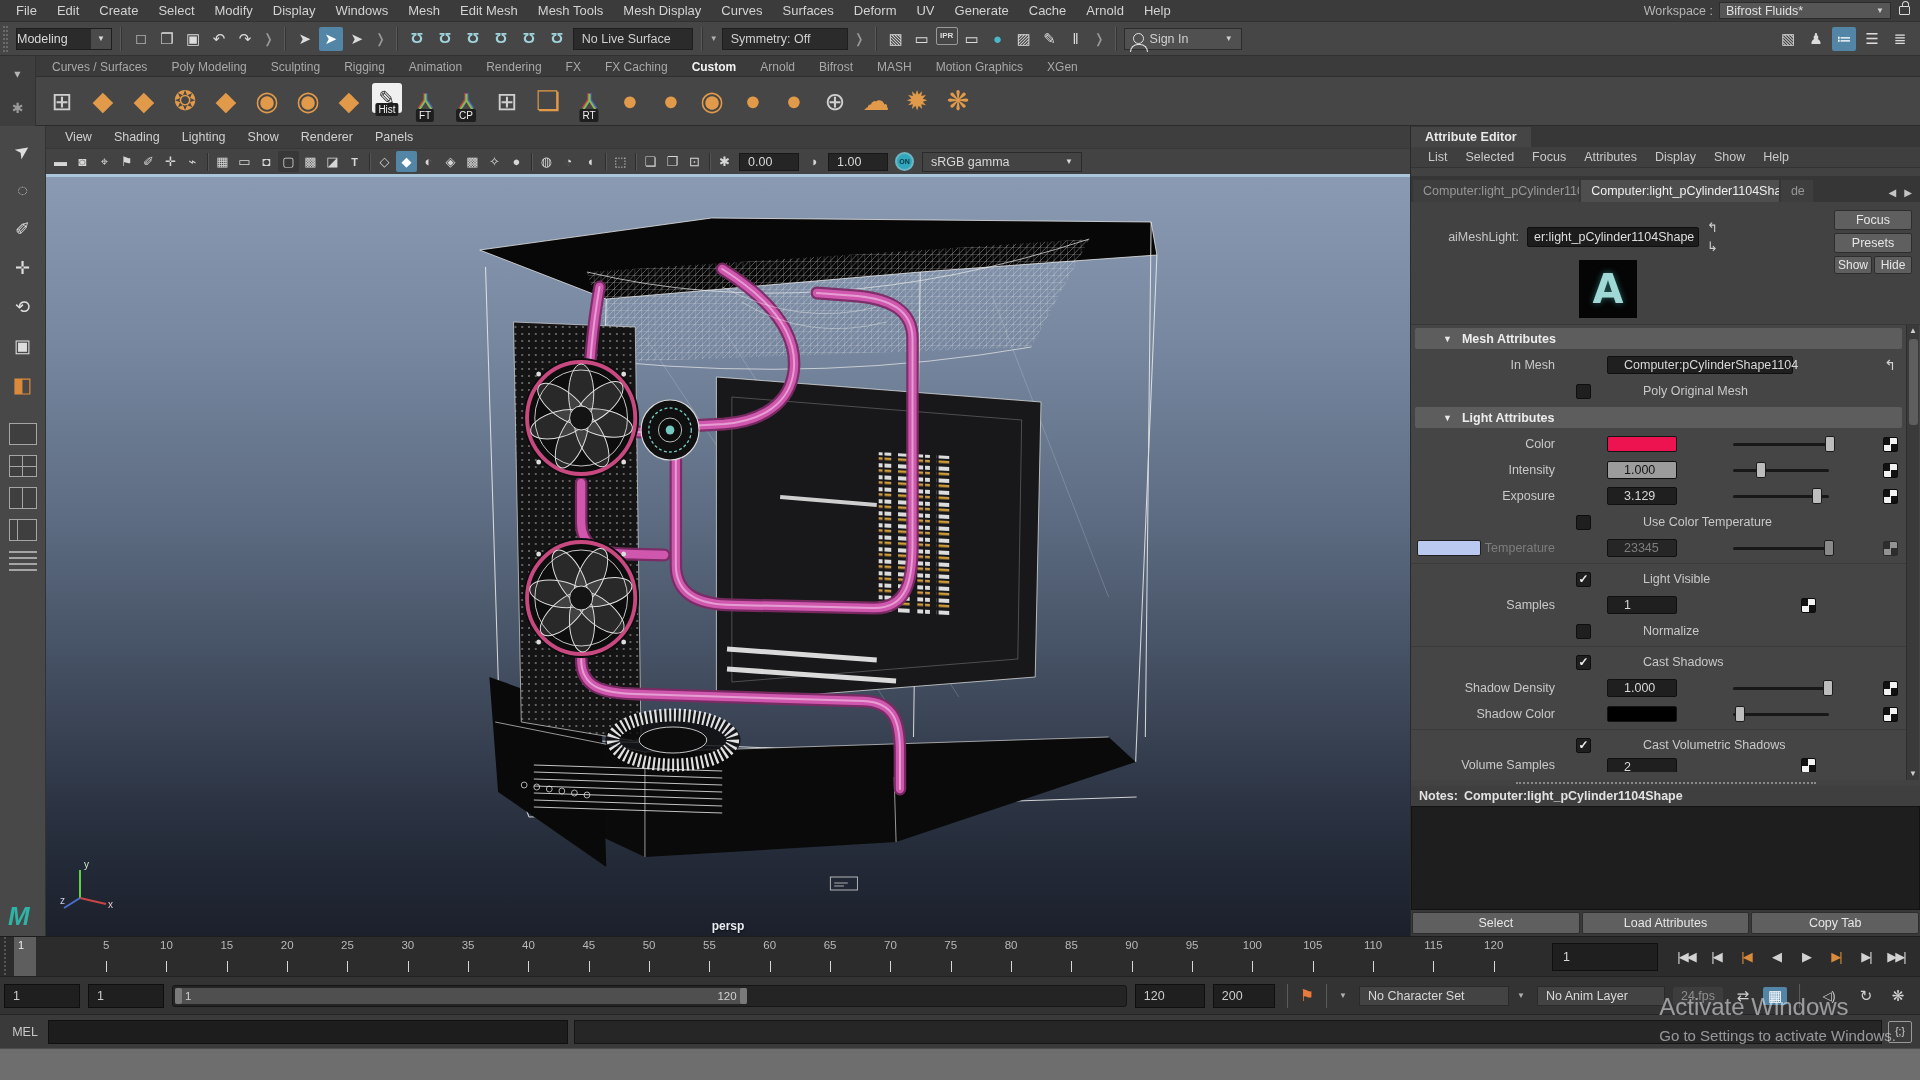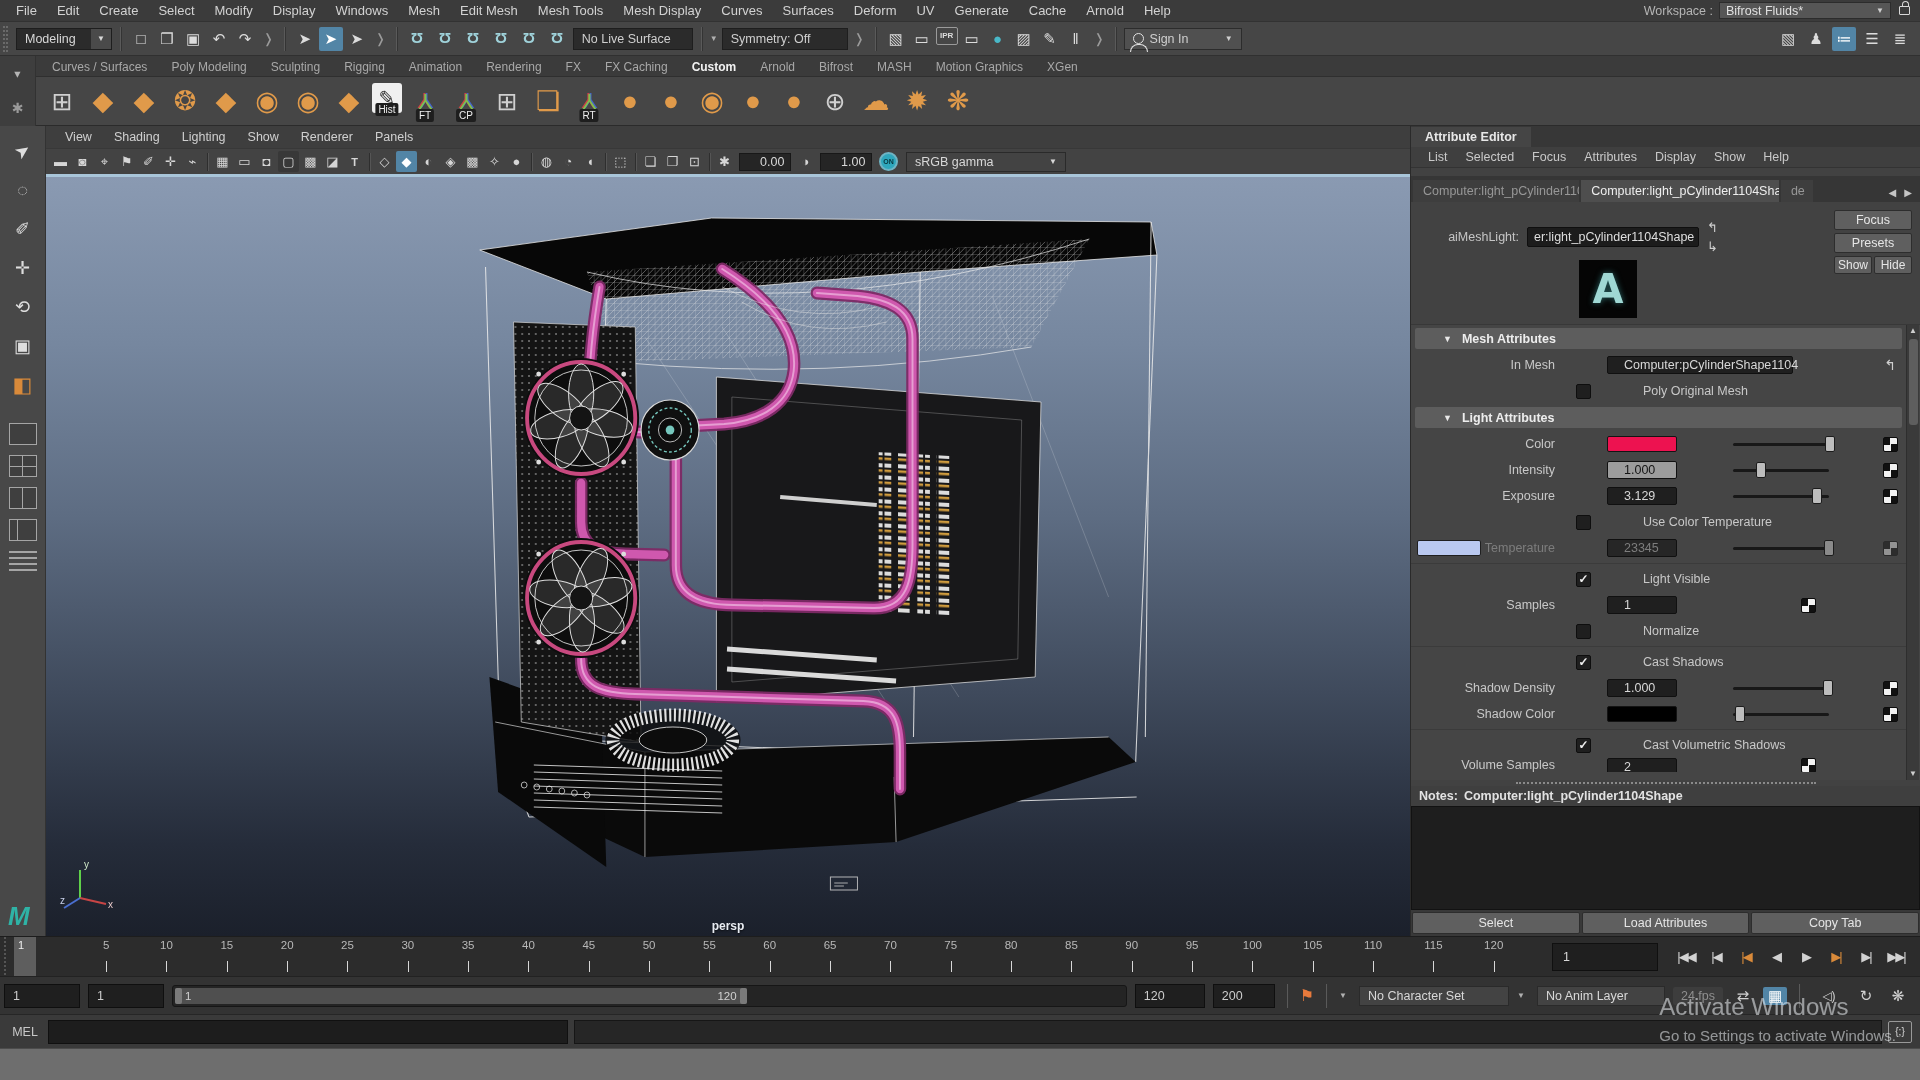--- a/index.html
+++ b/index.html
@@ -14,21 +14,21 @@
   .menubar .spacer { flex:1; }
   .ws-label { color:#b5b5b5; margin-right:6px; font-size:12.5px; }
   .ws-select { width:172px; height:17px; background:#565656; border:1px solid #2c2c2c; display:flex; align-items:center; padding:0 6px; color:#e0e0e0; font-size:12.5px; }
   .ws-select .arrow { margin-left:auto; font-size:8px; color:#cfcfcf; }
   .lock { width:11px; height:9px; border:1.5px solid #d8d8d8; border-radius:1px; position:relative; margin:0 10px 0 8px; }
   .lock:before { content:""; position:absolute; left:1.5px; top:-6px; width:5px; height:5px; border:1.5px solid #d8d8d8; border-bottom:none; border-radius:4px 4px 0 0; }
 
   
   .statusline { height:34px; background:#464646; display:flex; align-items:center; gap:4px; padding:0 8px 0 2px; border-bottom:1px solid #303030; }
   .grip { width:7px; height:26px; background:repeating-linear-gradient(180deg,#6a6a6a 0 2px,transparent 2px 4px), repeating-linear-gradient(180deg,#6a6a6a 0 2px,transparent 2px 4px); background-size:2px 100%,2px 100%; background-position:1px 0,4px 0; background-repeat:repeat-y; margin-right:3px; }
-  .mode-select { width:96px; height:22px; background:#2b2b2b; border:1px solid #1e1e1e; display:flex; align-items:center; padding-left:8px; color:#d8d8d8; }
+  .mode-select { width:96px; height:22px; background:#2b2b2b; border:1px solid #1e1e1e; display:flex; align-items:center; padding-left:0; color:#d8d8d8; }
   .mode-select .arrow-box { margin-left:auto; width:20px; height:20px; background:#4a4a4a; display:flex; align-items:center; justify-content:center; font-size:8px; }
   .sl-sep { width:1px; height:24px; background:#5a5a5a; margin:0 4px; box-shadow:1px 0 0 #343434; }
   .collapse { color:#9a9a9a; font-size:13px; padding:0 2px; }
   .icon-btn { width:24px; height:24px; display:flex; align-items:center; justify-content:center; color:#dcdcdc; font-size:15px; border-radius:2px; }
   .icon-btn.active { background:#5285a6; color:#fff; }
   .icon-btn.teal { color:#49b8c8; }
   .icon-btn.txt { font-size:8px; font-weight:bold; border:1px solid #9a9a9a; width:22px; height:18px; }
   .snap-ic { color:#9fd2da; font-size:15px; font-weight:bold; transform:rotate(180deg); }
   .field-box { height:22px; background:#2b2b2b; border:1px solid #1e1e1e; display:flex; align-items:center; padding:0 8px; color:#cfcfcf; }
   .signin { width:118px; height:22px; background:#505050; border:1px solid #2c2c2c; display:flex; align-items:center; gap:6px; padding:0 8px; }
@@ -66,21 +66,21 @@
   
   .viewport { flex:1; display:flex; flex-direction:column; min-width:0; position:relative; }
   .vp-menus { height:22px; background:#3e3e3e; display:flex; align-items:center; padding-left:8px; }
   .vp-menus .menu-item { padding:0 11px; color:#d0d0d0; font-size:12.5px; }
   .vp-toolbar { height:26px; background:#434343; display:flex; align-items:center; padding:0 4px; gap:1px; border-top:1px solid #383838; }
   .vp-ic { width:21px; height:21px; display:flex; align-items:center; justify-content:center; color:#d6d6d6; font-size:13px; border-radius:2px; }
   .vp-ic.active { background:#5285a6; color:#fff; }
   .vp-ic.dimactive { background:#383838; }
   .vp-ic.txt { font-size:11px; font-weight:bold; }
   .vp-sep { width:1px; height:18px; background:#2e2e2e; margin:0 3px; box-shadow:1px 0 0 #555; }
-  .vp-field { width:52px; height:18px; background:#252525; border:1px solid #181818; color:#d8d8d8; display:flex; align-items:center; padding-left:20px; margin:0 3px; }
+  .vp-field { width:60px; height:18px; background:#252525; border:1px solid #181818; color:#d8d8d8; display:flex; align-items:center; padding-left:8px; margin:0 3px; }
   .on-btn { width:19px; height:19px; border-radius:50%; background:#2fa7bc; color:#08353c; font-size:7px; font-weight:bold; display:flex; align-items:center; justify-content:center; border:2px solid #6fb4c4; margin:0 3px; }
   .cs-select { width:160px; height:20px; background:#434343; border:1px solid #2a2a2a; display:flex; align-items:center; padding:0 8px; color:#d8d8d8; margin-left:4px; }
   .cs-select .arrow { margin-left:auto; font-size:8px; }
   .focus-line { height:3px; background:#a9c6da; }
   .canvas { flex:1; position:relative; background:linear-gradient(180deg,#8a9ab2 0%,#76879f 22%,#5d6c82 45%,#3f4a5c 68%,#252c3a 88%,#1b202b 100%); overflow:hidden; }
   .canvas svg.model { position:absolute; inset:0; width:100%; height:100%; }
   .persp-label { position:absolute; bottom:3px; left:50%; transform:translateX(-50%); color:#e8ecf2; font-size:12px; font-weight:bold; text-shadow:0 1px 2px rgba(0,0,0,.6); }
   .axis-gizmo { position:absolute; left:14px; bottom:22px; width:60px; height:60px; }
 
   

